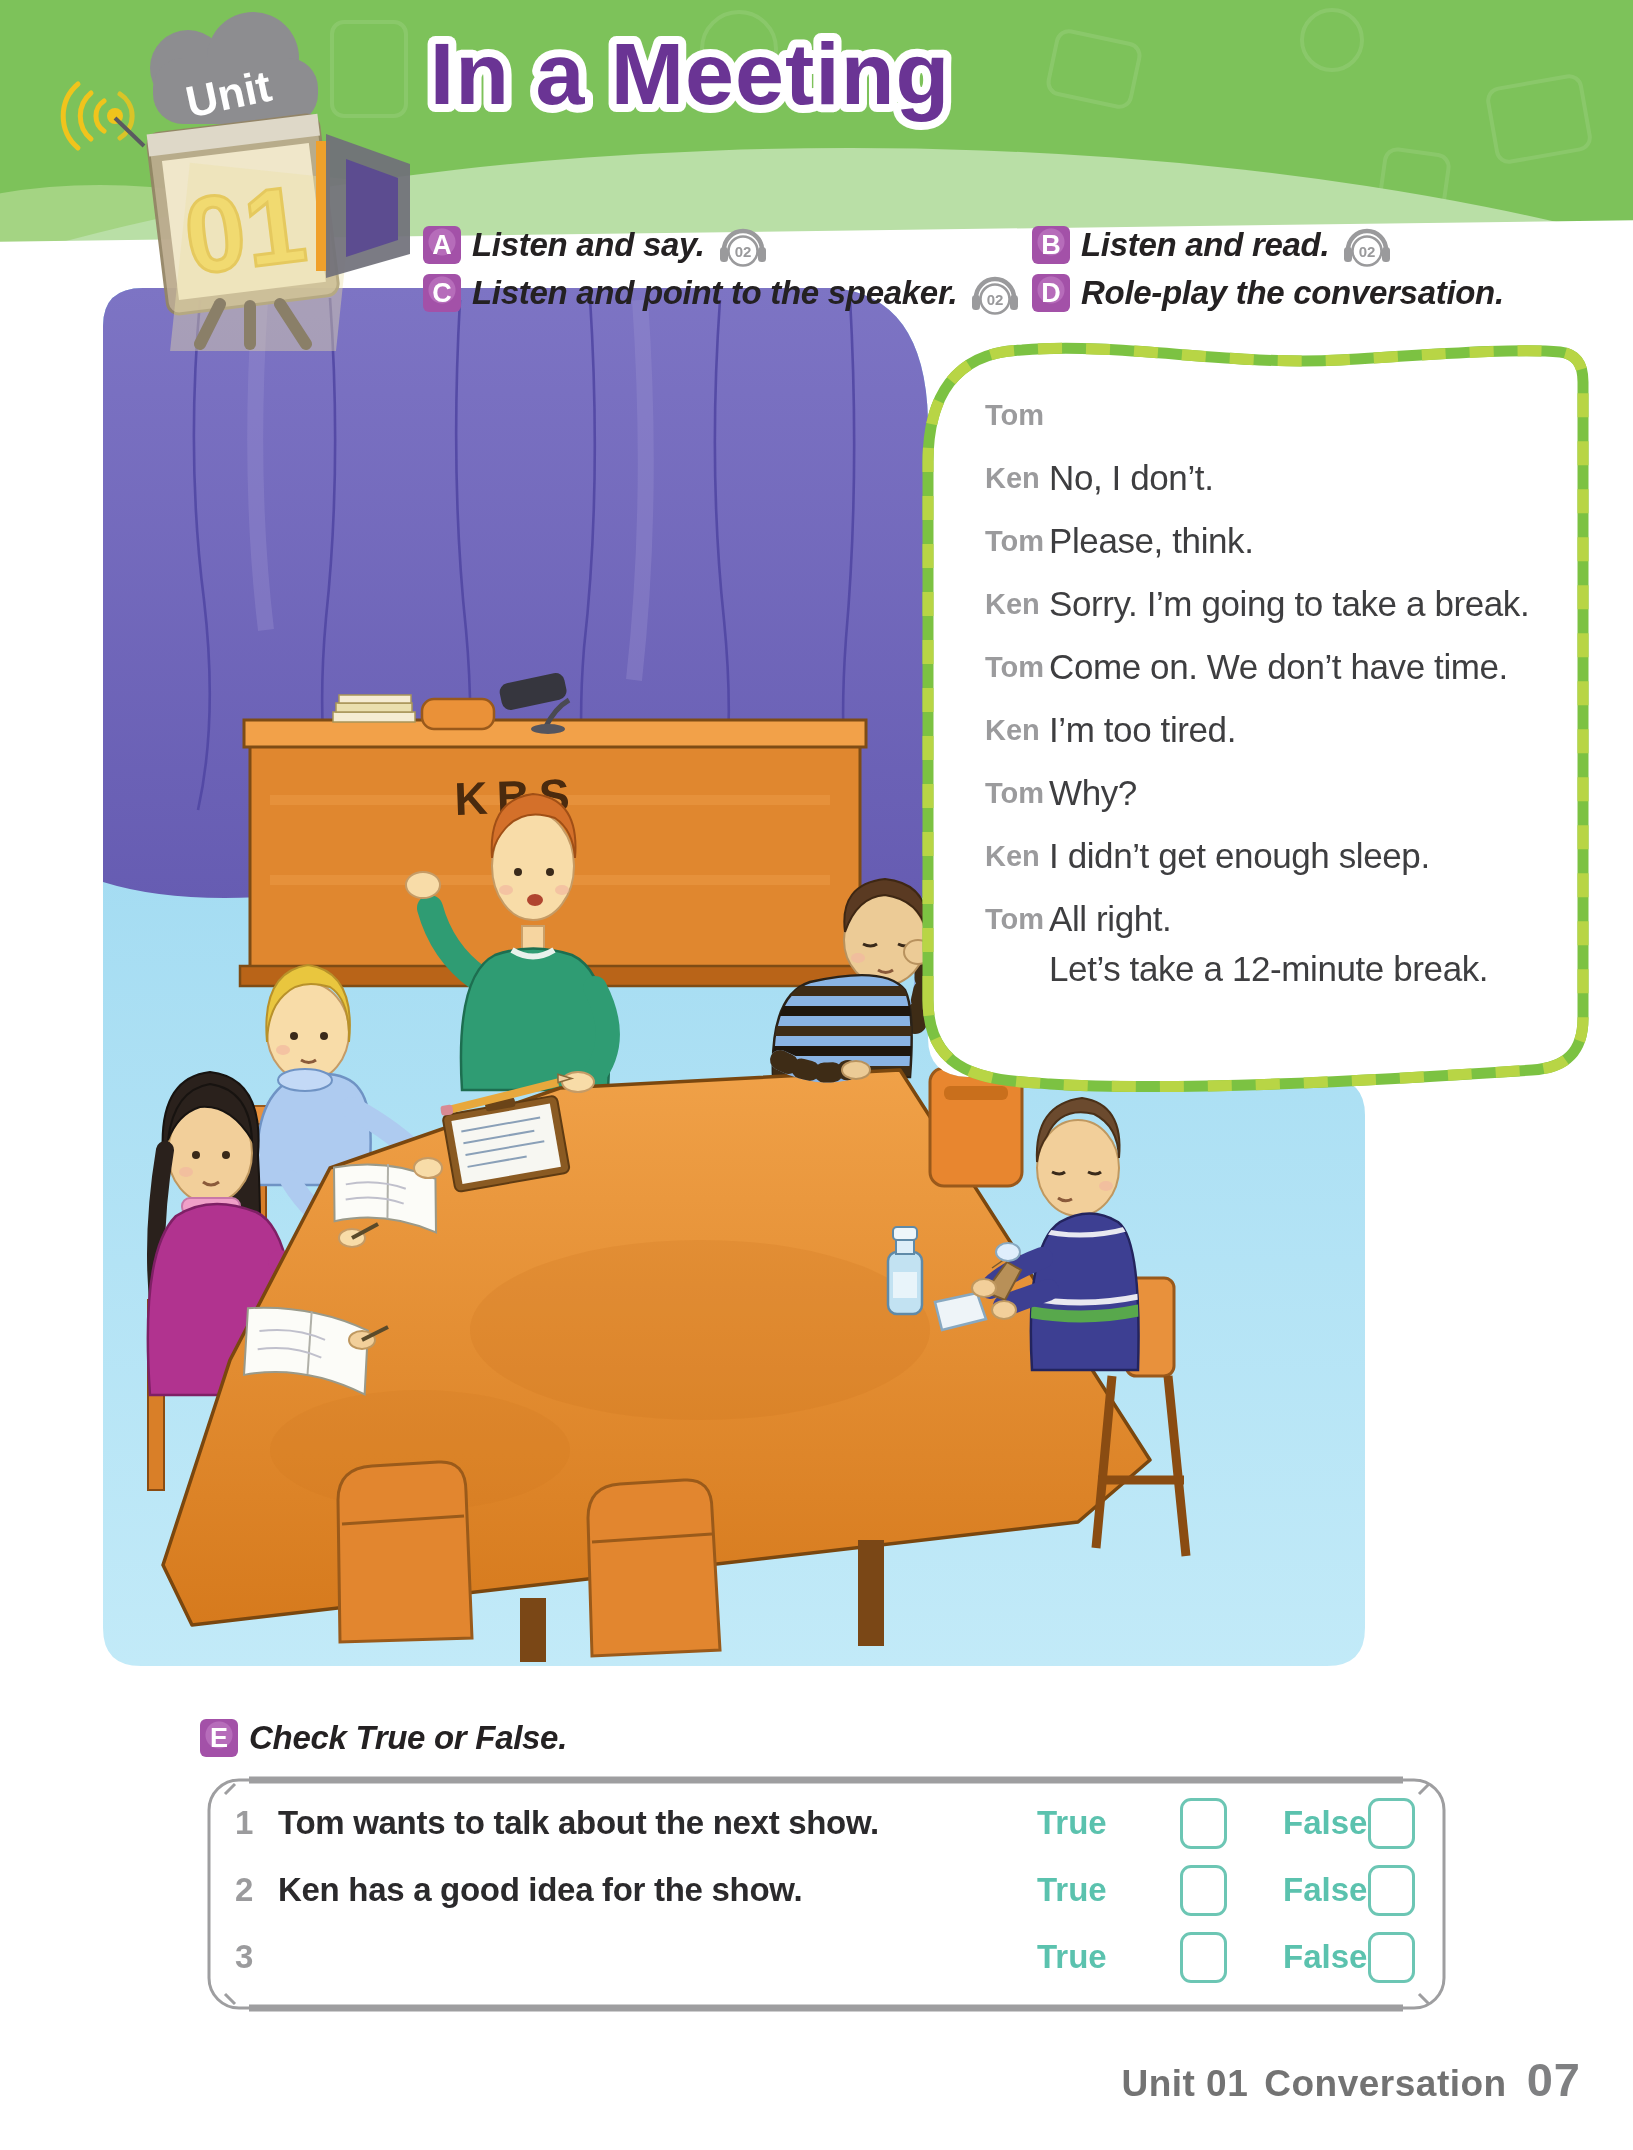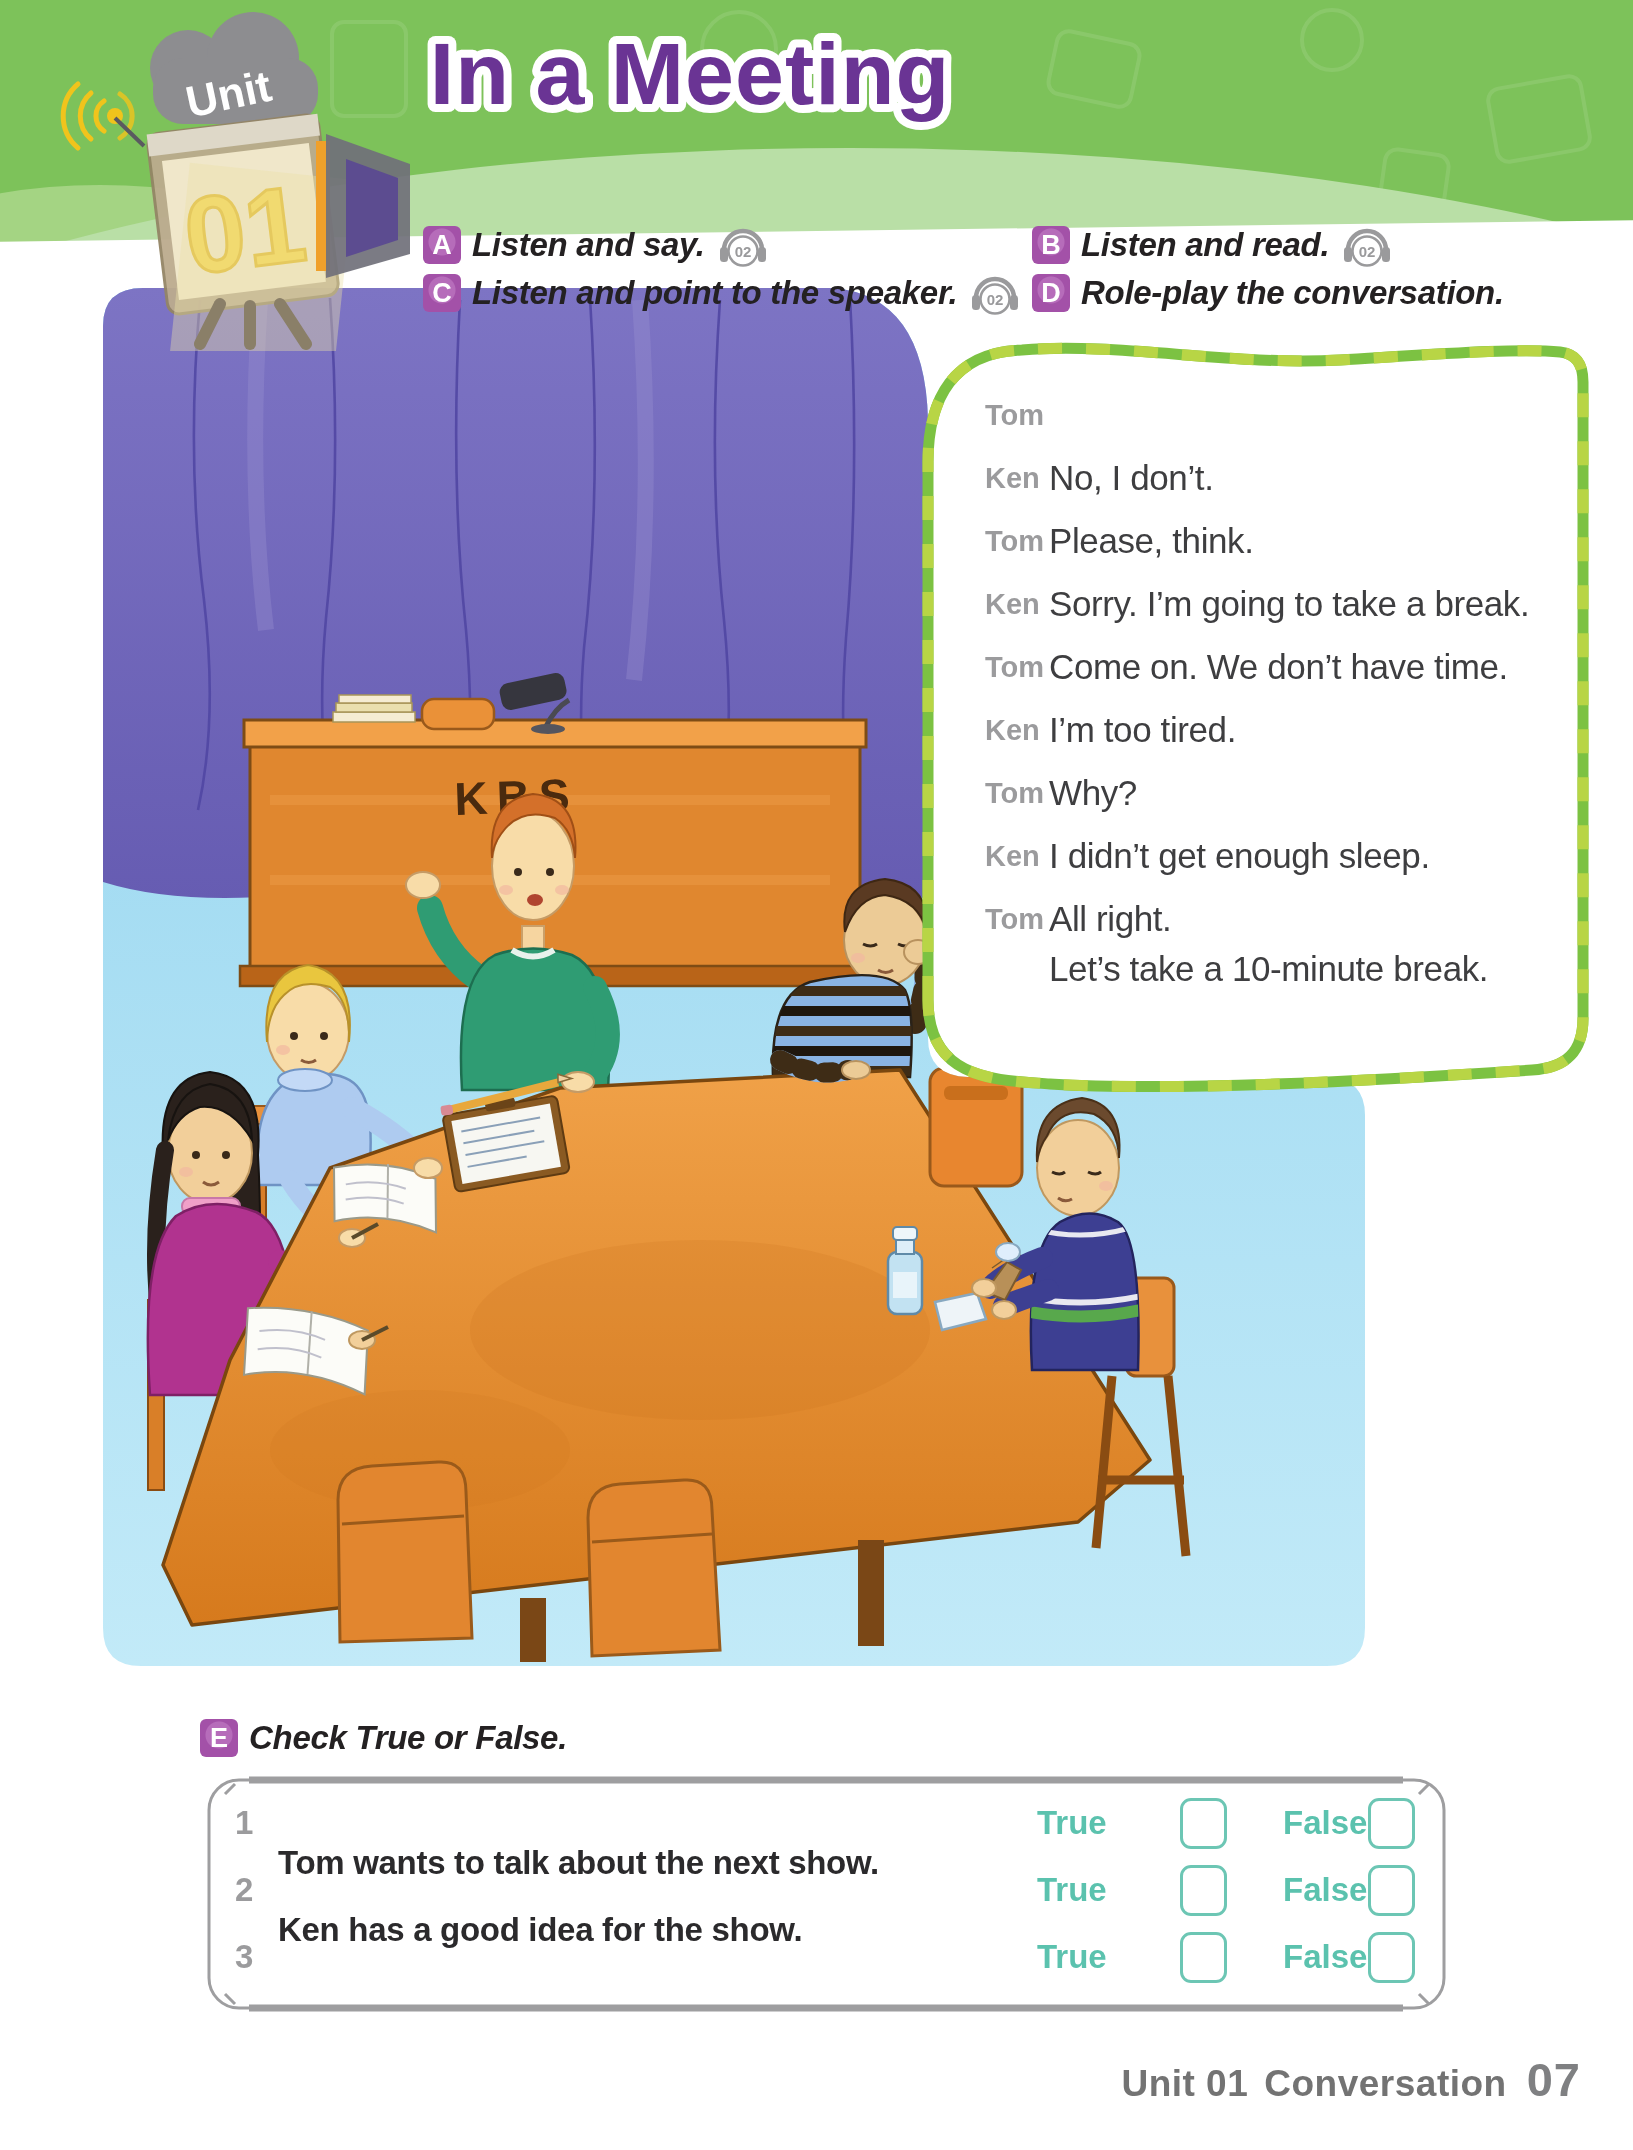--- a/index.html
+++ b/index.html
@@ -36,21 +36,21 @@
   .conv-name{width:64px;flex:none;font-weight:bold;font-size:29px;color:#9b9b9d;line-height:50px;}
   .conv-lines{flex:1;}
   .conv-line{font-size:35px;color:#3e3e40;line-height:50px;white-space:nowrap;letter-spacing:-0.4px;}
 
   
   #ex-head{position:absolute;left:200px;top:1718px;display:flex;align-items:center;height:40px;z-index:5;}
   #ex-box-svg{position:absolute;left:205px;top:1776px;width:1243px;height:236px;z-index:5;}
   .ex-row{position:absolute;left:235px;width:1215px;height:58px;z-index:6;}
   #ex-row-0{top:1796px;} #ex-row-1{top:1863px;} #ex-row-2{top:1930px;}
   .ex-num{position:absolute;left:0;top:8px;width:36px;font-weight:bold;font-size:33px;color:#9b9b9d;}
-  .ex-text{position:absolute;left:43px;top:8px;font-weight:bold;font-size:33px;color:#2b2a2c;letter-spacing:-0.3px;white-space:nowrap;margin-top:40px;}
+  .ex-text{position:absolute;left:43px;top:8px;font-weight:bold;font-size:33px;color:#2b2a2c;letter-spacing:-0.3px;white-space:nowrap;}
   .tf-label{position:absolute;top:8px;font-weight:bold;font-size:33px;color:#5bc2ae;}
   .tf-true{left:802px;width:68px;text-align:right;}
   .tf-false{left:1048px;width:82px;text-align:right;}
   .tf-box{position:absolute;top:2px;width:41px;height:45px;border:3px solid #6cc6b4;border-radius:11px;background:#fff;}
   .tf-box-true{left:945px;} .tf-box-false{left:1133px;}
 
   
   #footer{position:absolute;right:52px;top:2052px;display:flex;align-items:baseline;z-index:5;}
   .footer-text{font-weight:bold;font-size:37px;color:#737373;letter-spacing:0.5px;}
   #footer .sep{width:16px;}
@@ -425,21 +425,21 @@
     <div class="conv-entry">
       <span class="conv-name">Ken</span>
       <div class="conv-lines">
           <div class="conv-line">I didn’t get enough sleep.</div>
         </div>
     </div>
     <div class="conv-entry">
       <span class="conv-name">Tom</span>
       <div class="conv-lines">
           <div class="conv-line">All right.</div>
-          <div class="conv-line">Let’s take a 10-minute break.</div>
+          <div class="conv-line">Let’s take a 12-minute break.</div>
         </div>
     </div>
   </div>
 
   <div id="ex-head">
     <span class="badge">E</span>
     <span class="task-label">Check True or False.</span>
   </div>
 
   <svg id="ex-box-svg" viewBox="0 0 1243 236">

